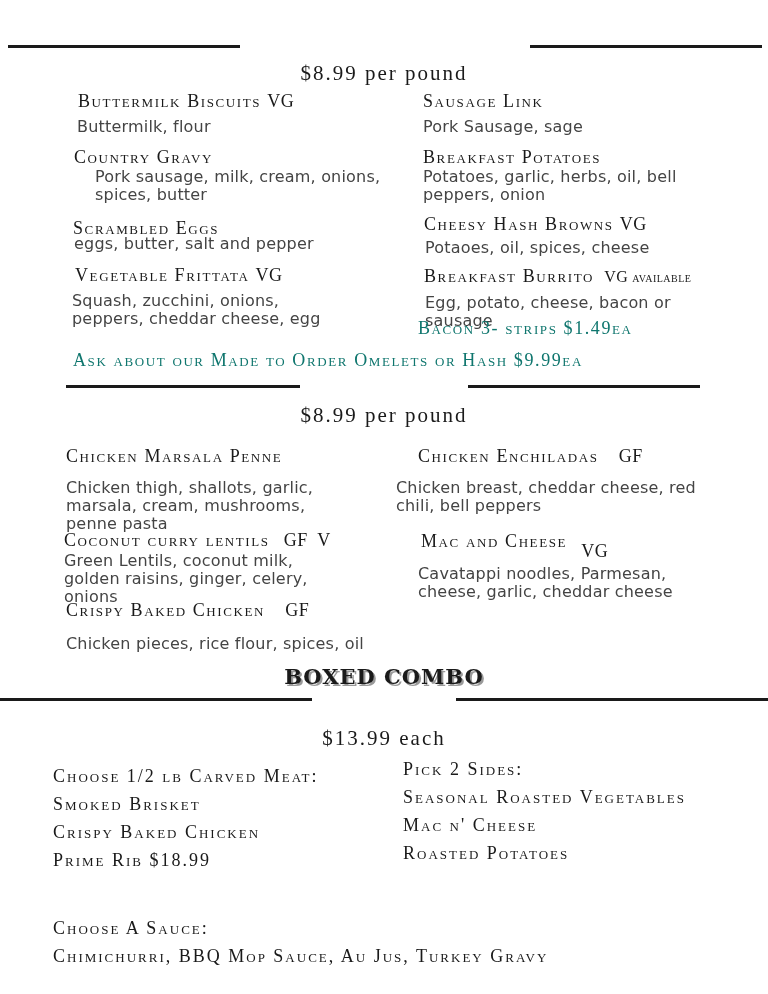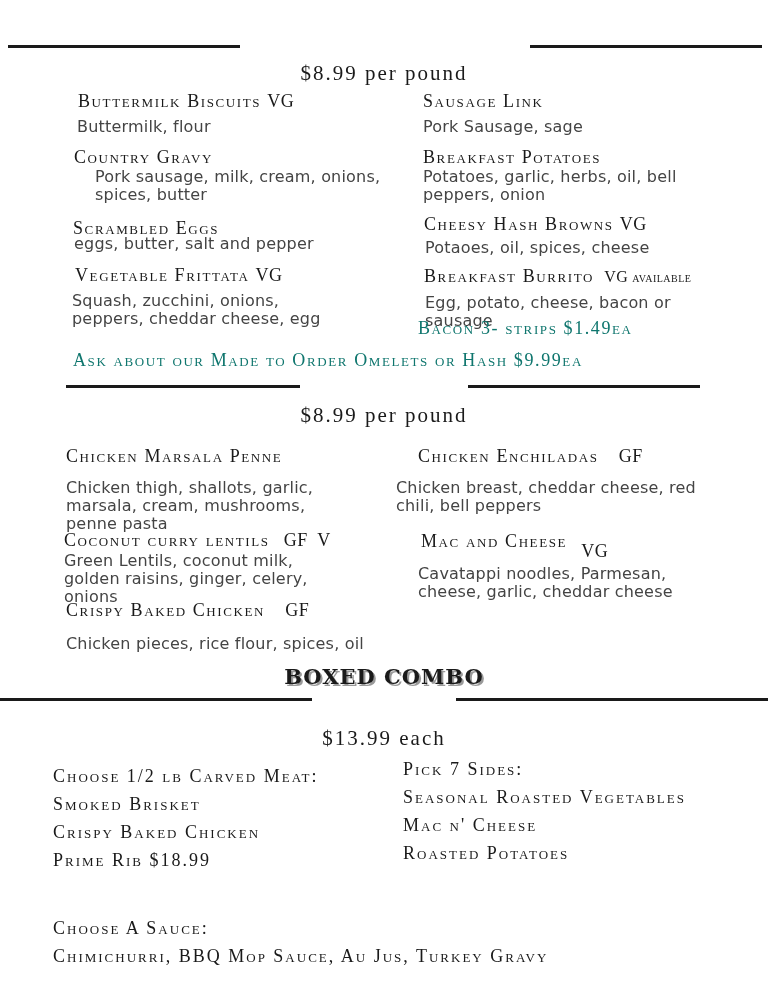--- a/index.html
+++ b/index.html
@@ -148,19 +148,19 @@
   <div class="rule" style="left:0; width:312px; top:12px;"></div>
   <div class="rule" style="left:456px; width:312px; top:12px;"></div>
 </div>
 <div class="price" style="top:726px;">$13.99 each</div>
 
 <div class="combo-line" style="left:53px; top:766px;">Choose 1/2 lb Carved Meat:</div>
 <div class="combo-line" style="left:53px; top:794px;">Smoked Brisket</div>
 <div class="combo-line" style="left:53px; top:822px;">Crispy Baked Chicken</div>
 <div class="combo-line" style="left:53px; top:850px;">Prime Rib $18.99</div>
 
-<div class="combo-line" style="left:403px; top:759px;">Pick 7 Sides:</div>
+<div class="combo-line" style="left:403px; top:759px;">Pick 2 Sides:</div>
 <div class="combo-line" style="left:403px; top:787px;">Seasonal Roasted Vegetables</div>
 <div class="combo-line" style="left:403px; top:815px;">Mac n' Cheese</div>
 <div class="combo-line" style="left:403px; top:843px;">Roasted Potatoes</div>
 
 <div class="combo-line" style="left:53px; top:918px;">Choose A Sauce:</div>
 <div class="combo-line" style="left:53px; top:946px;">Chimichurri, BBQ Mop Sauce, Au Jus, Turkey Gravy</div>
 
 </body></html>

